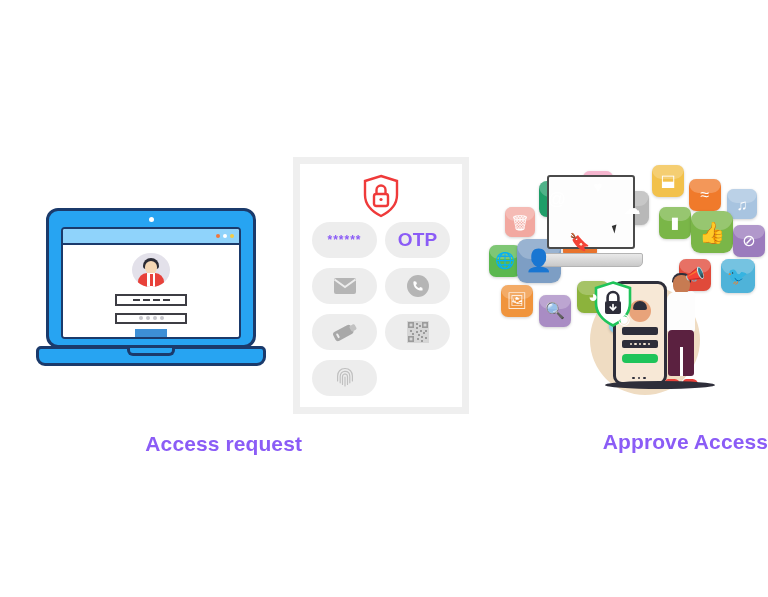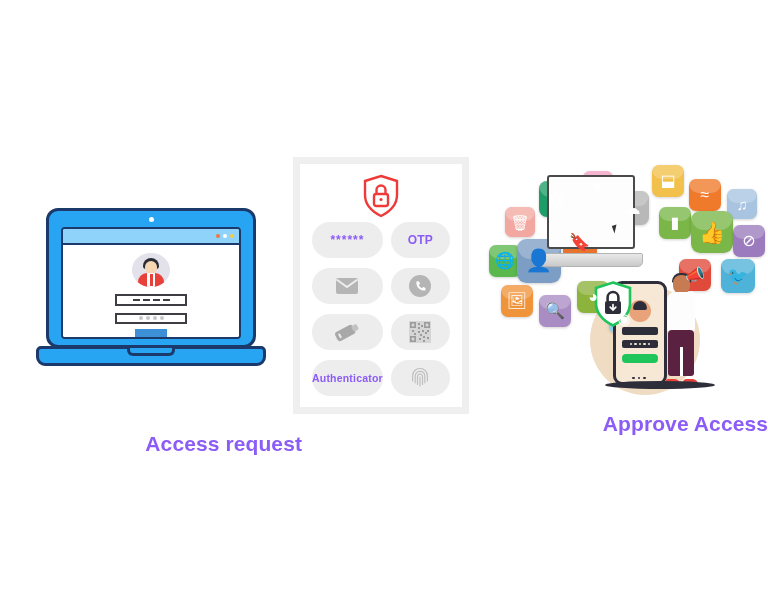--- a/index.html
+++ b/index.html
@@ -77,21 +77,21 @@
     background:#ffffff;border:7px solid #efefef;box-sizing:border-box;}
   .mfa-inner{position:absolute;inset:0;padding:10px 12px;box-sizing:border-box;}
   .shield-wrap{display:flex;justify-content:center;height:46px;}
   .pill-grid{
     display:grid;grid-template-columns:1fr 1fr;gap:10px 8px;margin-top:2px;
   }
   .pill{
     height:36px;background:#ededed;border-radius:19px;
     display:flex;align-items:center;justify-content:center;
   }
-  .pill-text{font-weight:bold;font-size:12px;color:#8b5cf6;letter-spacing:.2px;}
+  .pill-text{font-weight:bold;font-size:19px;color:#8b5cf6;letter-spacing:.2px;}
   .pill-text.stars{font-size:12px;letter-spacing:1px;}
   .pill-text.small{font-size:10.5px;}
   .ph-circle{width:22px;height:22px;border-radius:50%;background:#b5b5b5;
     display:flex;align-items:center;justify-content:center;}
 
   
   #col-approve{position:absolute;left:487px;top:163px;width:233px;height:228px;}
   .appicon{
     position:absolute;border-radius:22%;
     box-shadow:0 1px 3px rgba(0,0,0,.18);
@@ -251,23 +251,20 @@
                 <rect x="5" y="12" width="2" height="2"></rect>
             </g>
             <g fill="#d6d6d6">
               <rect x="2.6" y="2.6" width="2.8" height="2.8"></rect>
                 <rect x="16.6" y="2.6" width="2.8" height="2.8"></rect>
               <rect x="2.6" y="16.6" width="2.8" height="2.8"></rect>
             </g>
           </svg>
         </div>
 
-        <div class="pill">
-          <span class="pill-text small">Authenticator</span>
-        </div>
 
         <div class="pill">
           <svg width="18" height="22" viewBox="0 0 18 22" aria-hidden="true">
             <g fill="none" stroke="#c0c0c0" stroke-width="1.2" stroke-linecap="round">
               <path d="M9 1.5 C4.3 1.5 1.6 5 1.6 9 v5"></path>
               <path d="M9 1.5 C13.7 1.5 16.4 5 16.4 9 v5"></path>
               <path d="M9 4.3 C5.9 4.3 4.2 6.6 4.2 9.3 v6.5"></path>
               <path d="M9 4.3 C12.1 4.3 13.8 6.6 13.8 9.3 v6.5"></path>
               <path d="M9 7 C7.2 7 6.5 8.4 6.5 9.8 v7.6"></path>
               <path d="M9 7 C10.8 7 11.5 8.4 11.5 9.8 v7.6"></path>
@@ -384,15 +381,15 @@
       <span class="pr-body"></span>
         <span class="pr-arm"></span>
       <span class="pr-legs"></span>
         <span class="pr-legsplit"></span>
       <span class="pr-shoeL"></span>
         <span class="pr-shoeR"></span>
     </div>
 
     <div class="ground3"></div>
   </div>
-  <div class="panel-label" style="left:470px;top:412px;width:298px;">Approve Access</div>
+  <div class="panel-label" style="left:470px;top:430px;width:298px;">Approve Access</div>
 
 </div>
 
 </body></html>

